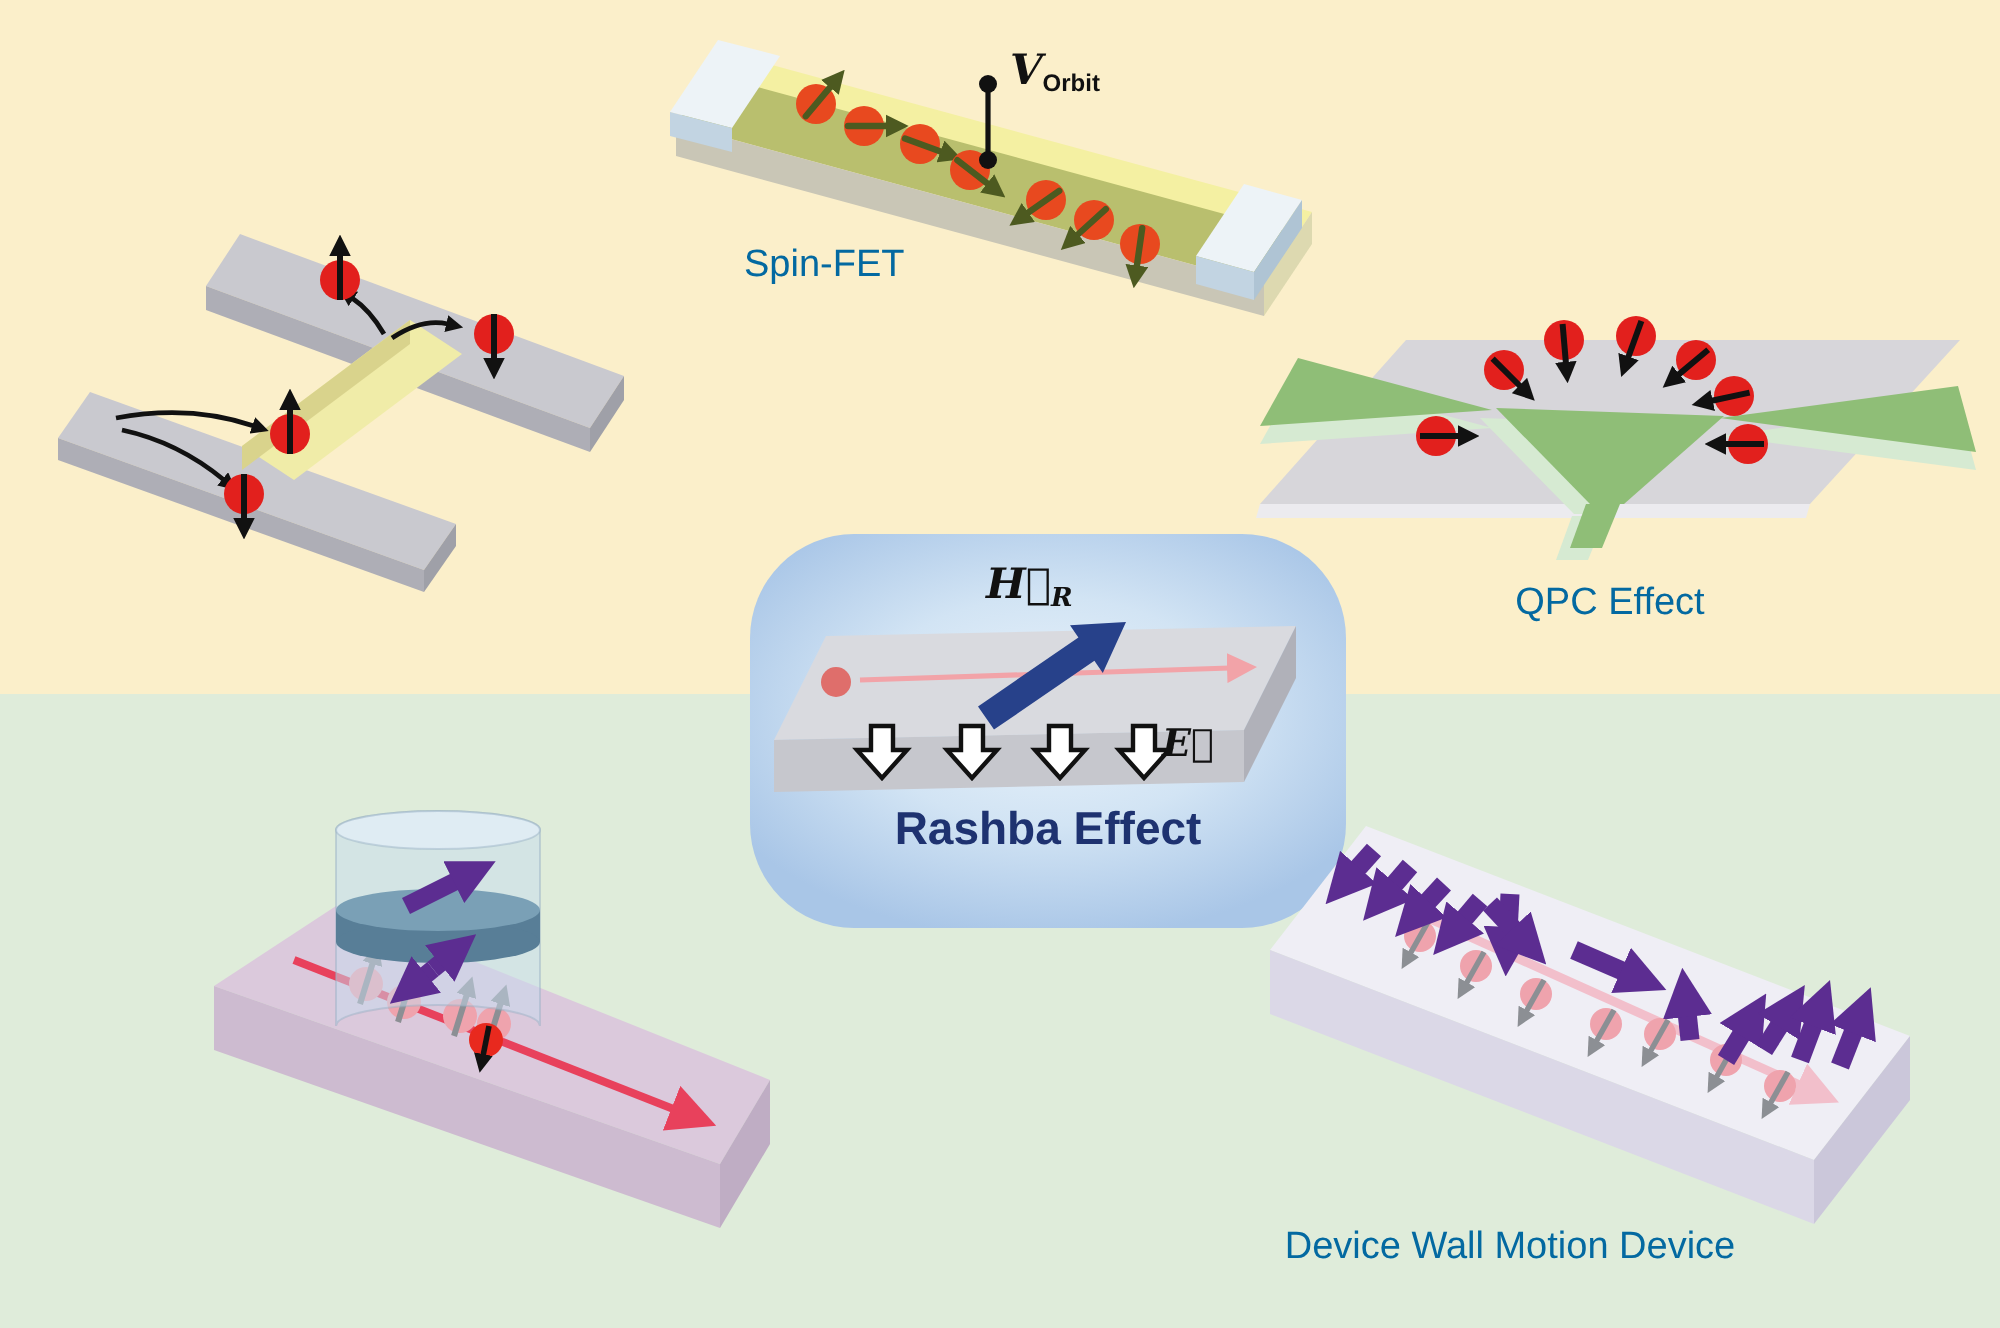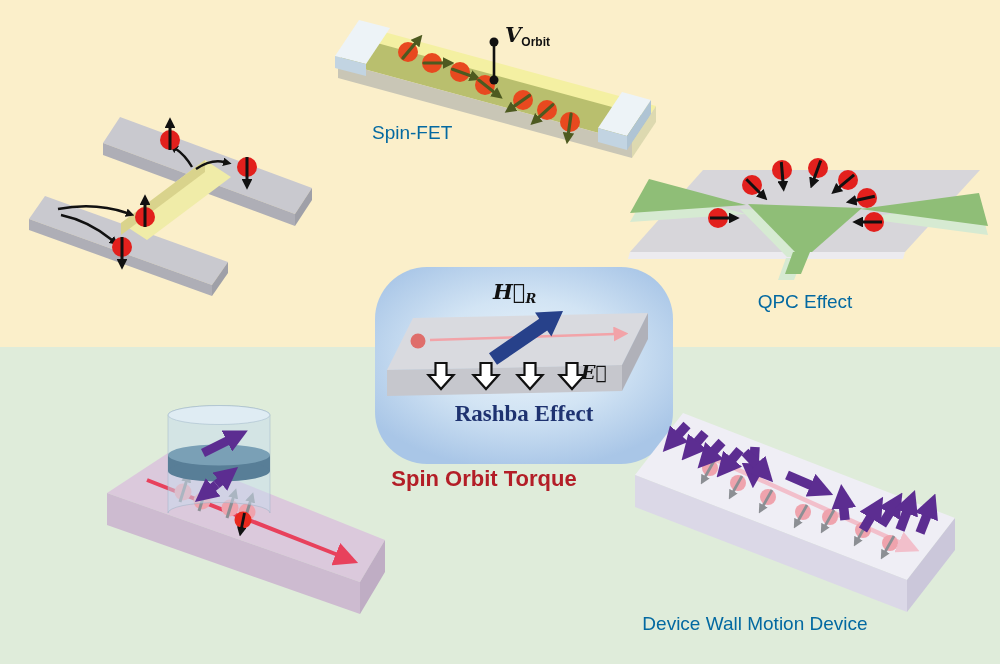--- a/index.html
+++ b/index.html
@@ -9,21 +9,21 @@
   .abs{position:absolute;}
   svg{display:block;overflow:visible;}
   .lbl{position:absolute;font-weight:normal;color:#0369a1;font-size:19px;
        letter-spacing:0px;white-space:nowrap;}
   .lbl.ctr{text-align:center;}
   .heading{position:absolute;left:335px;width:298px;text-align:center;
            font-weight:bold;font-size:22px;color:#B31E27;white-space:nowrap;}
   .rashba-box{position:absolute;left:335px;top:267px;width:298px;height:197px;border-radius:52px;
       background:radial-gradient(ellipse 62% 58% at 50% 45%, #EAF3FB 0%, #D2E4F4 50%, #A9C6E7 100%);margin-left:40px;}
   .rashba-lbl{position:absolute;left:0;top:134px;width:100%;text-align:center;
-      font-weight:bold;font-size:23px;color:#1E3270;font-family:Liberation Serif, serif;}
+      font-weight:bold;font-size:23px;color:#1E3270;}
   .sym{position:absolute;font-family:"DejaVu Serif",serif;font-style:italic;font-weight:bold;color:#111;}
   .sym sub{font-size:0.62em;vertical-align:-0.3em;}
   .sym .sans-sub{font-family:"Liberation Sans",sans-serif;font-style:normal;font-size:12px;vertical-align:-0.30em;font-weight:bold;}
 </style>
 </head>
 <body>
 
 <div class="canvas">
   <div class="bg-bottom"></div>
 
@@ -175,21 +175,20 @@
         <path d="M60.5,96 h11 v12 h7 l-12.5,14 l-12.5,-14 h7 z"></path>
         <path d="M105.5,96 h11 v12 h7 l-12.5,14 l-12.5,-14 h7 z"></path>
         <path d="M149.5,96 h11 v12 h7 l-12.5,14 l-12.5,-14 h7 z"></path>
         <path d="M191.5,96 h11 v12 h7 l-12.5,14 l-12.5,-14 h7 z"></path>
       </g>
     </svg>
     <div class="sym" style="left:118px;top:12px;font-size:21px"><span>H⃗</span><sub>R</sub></div>
     <div class="sym" style="left:206px;top:94px;font-size:19px">E⃗</div>
     <div class="rashba-lbl">Rashba Effect</div>
   </div>
-  <div class="heading" style="top:466px">Spin Orbit Torque</div>
 
   <div class="abs" style="left:80px;top:395px;width:330px;height:230px">
     <svg width="330" height="230" viewBox="0 0 330 230">
       <defs>
         <marker id="m-red" viewBox="0 0 10 10" refX="1" refY="5" markerWidth="6" markerHeight="6" orient="auto">
             <path d="M0,0 L10,5 L0,10 Z" fill="#E8415C"></path>
           </marker>
         <marker id="m-gray" viewBox="0 0 10 10" refX="1" refY="5" markerWidth="3.4" markerHeight="3.4" orient="auto">
             <path d="M0,0 L10,5 L0,10 Z" fill="#8C8F94"></path>
           </marker>

